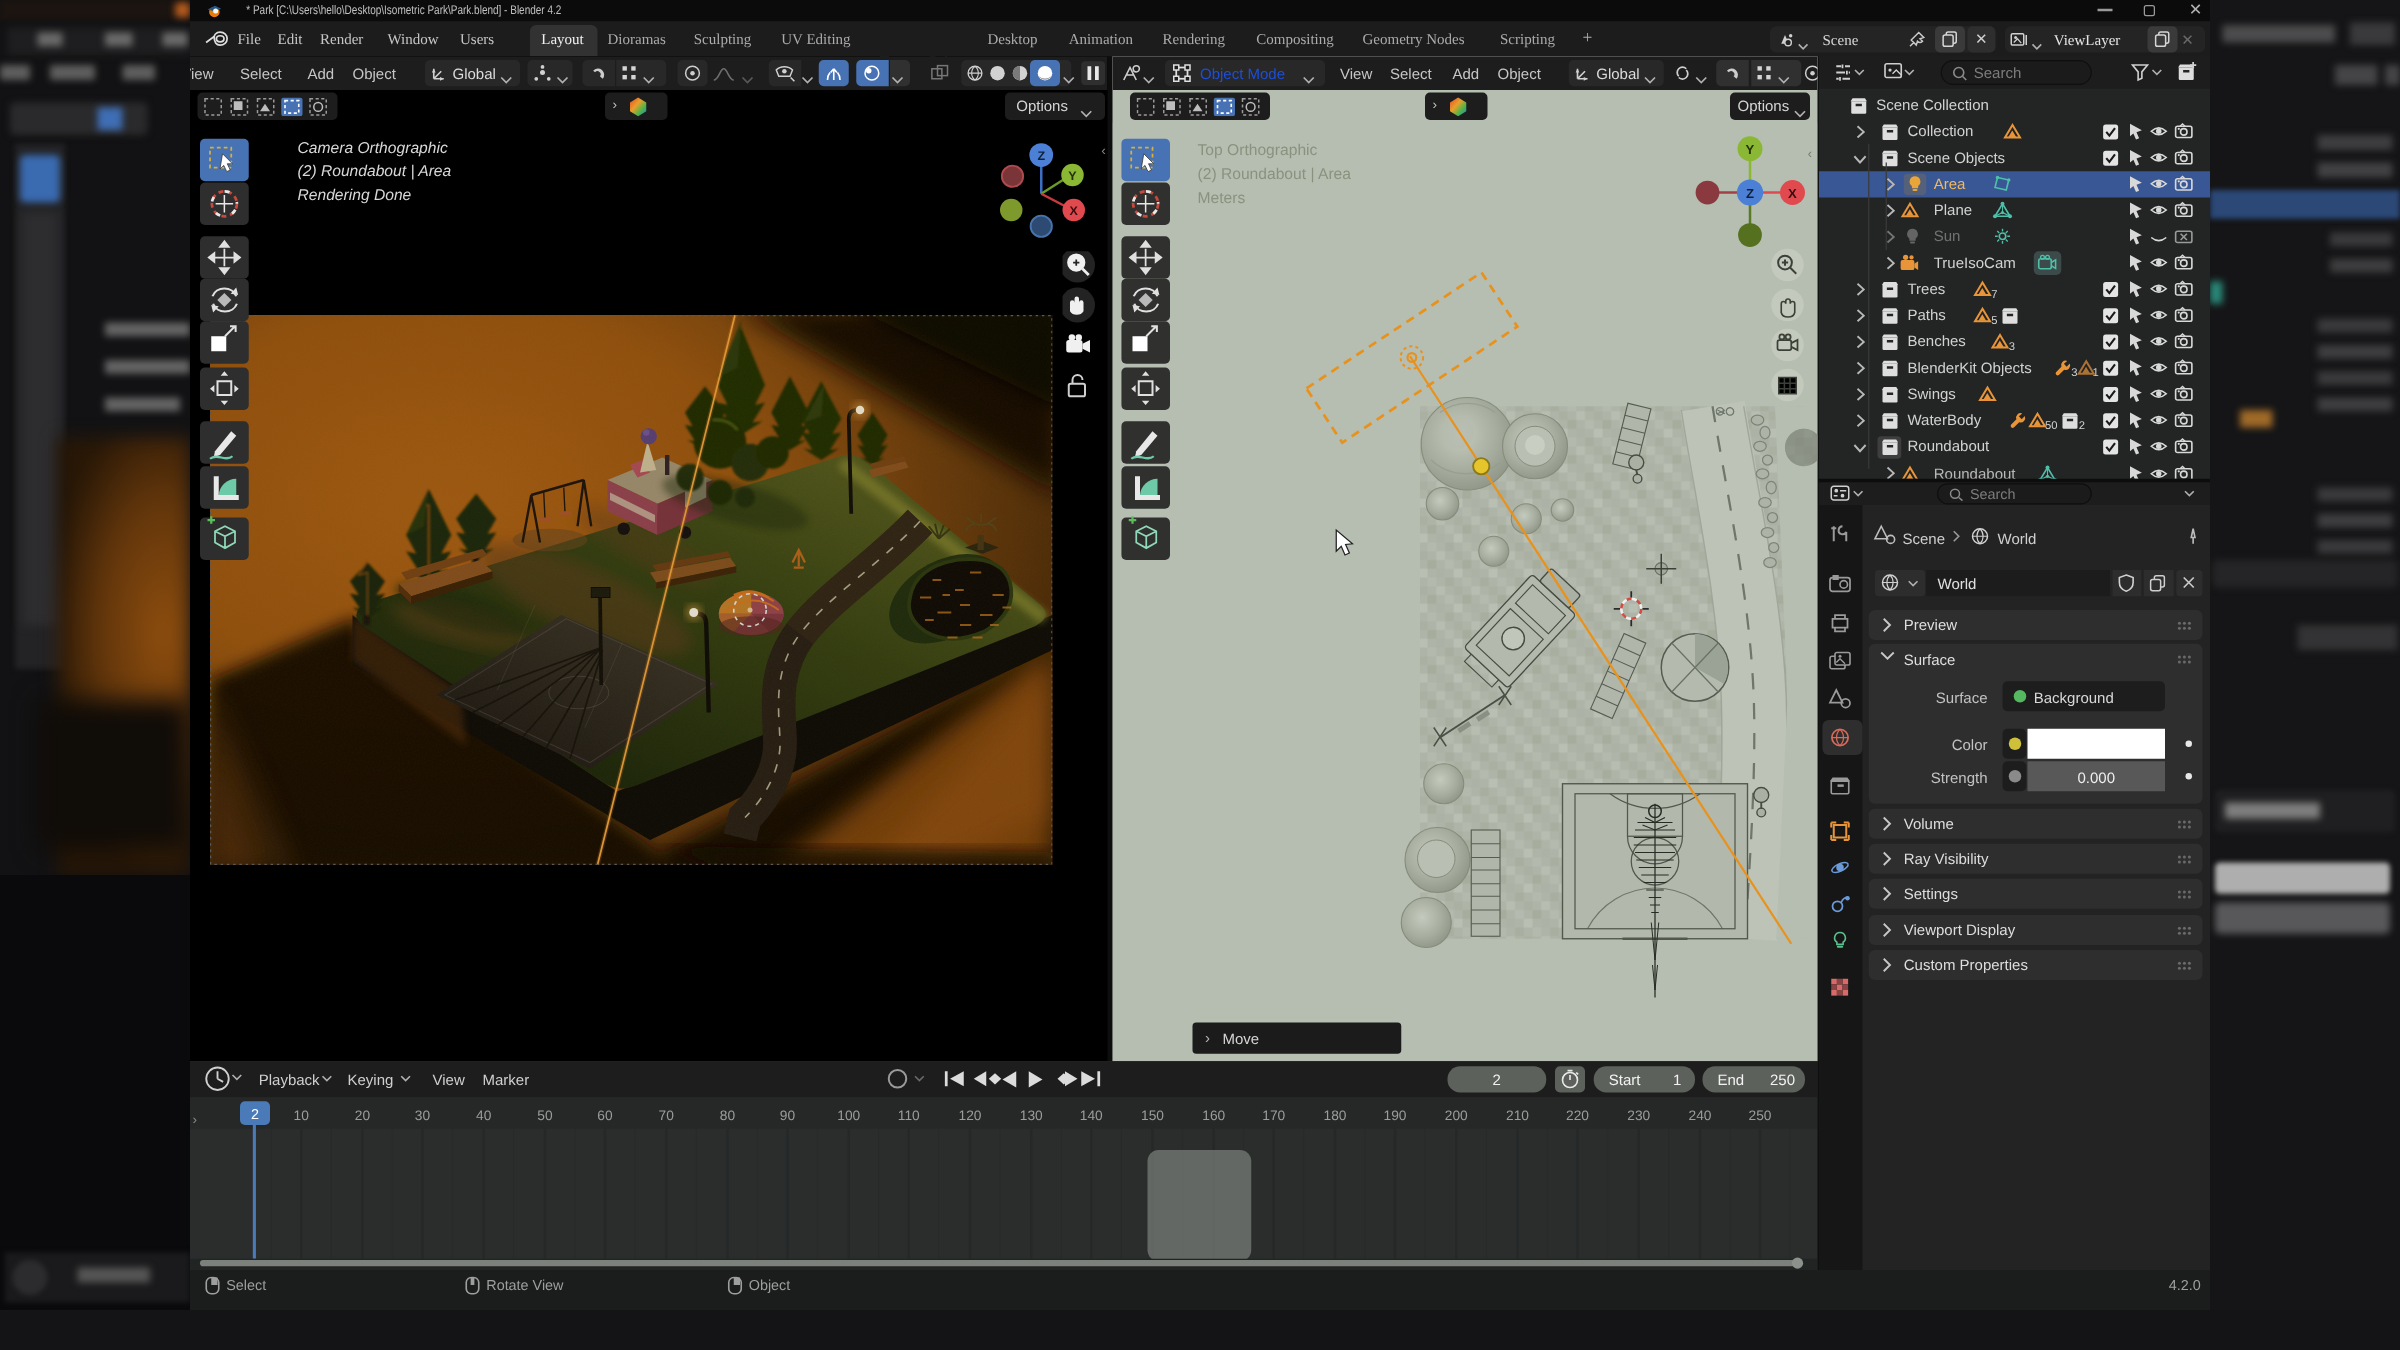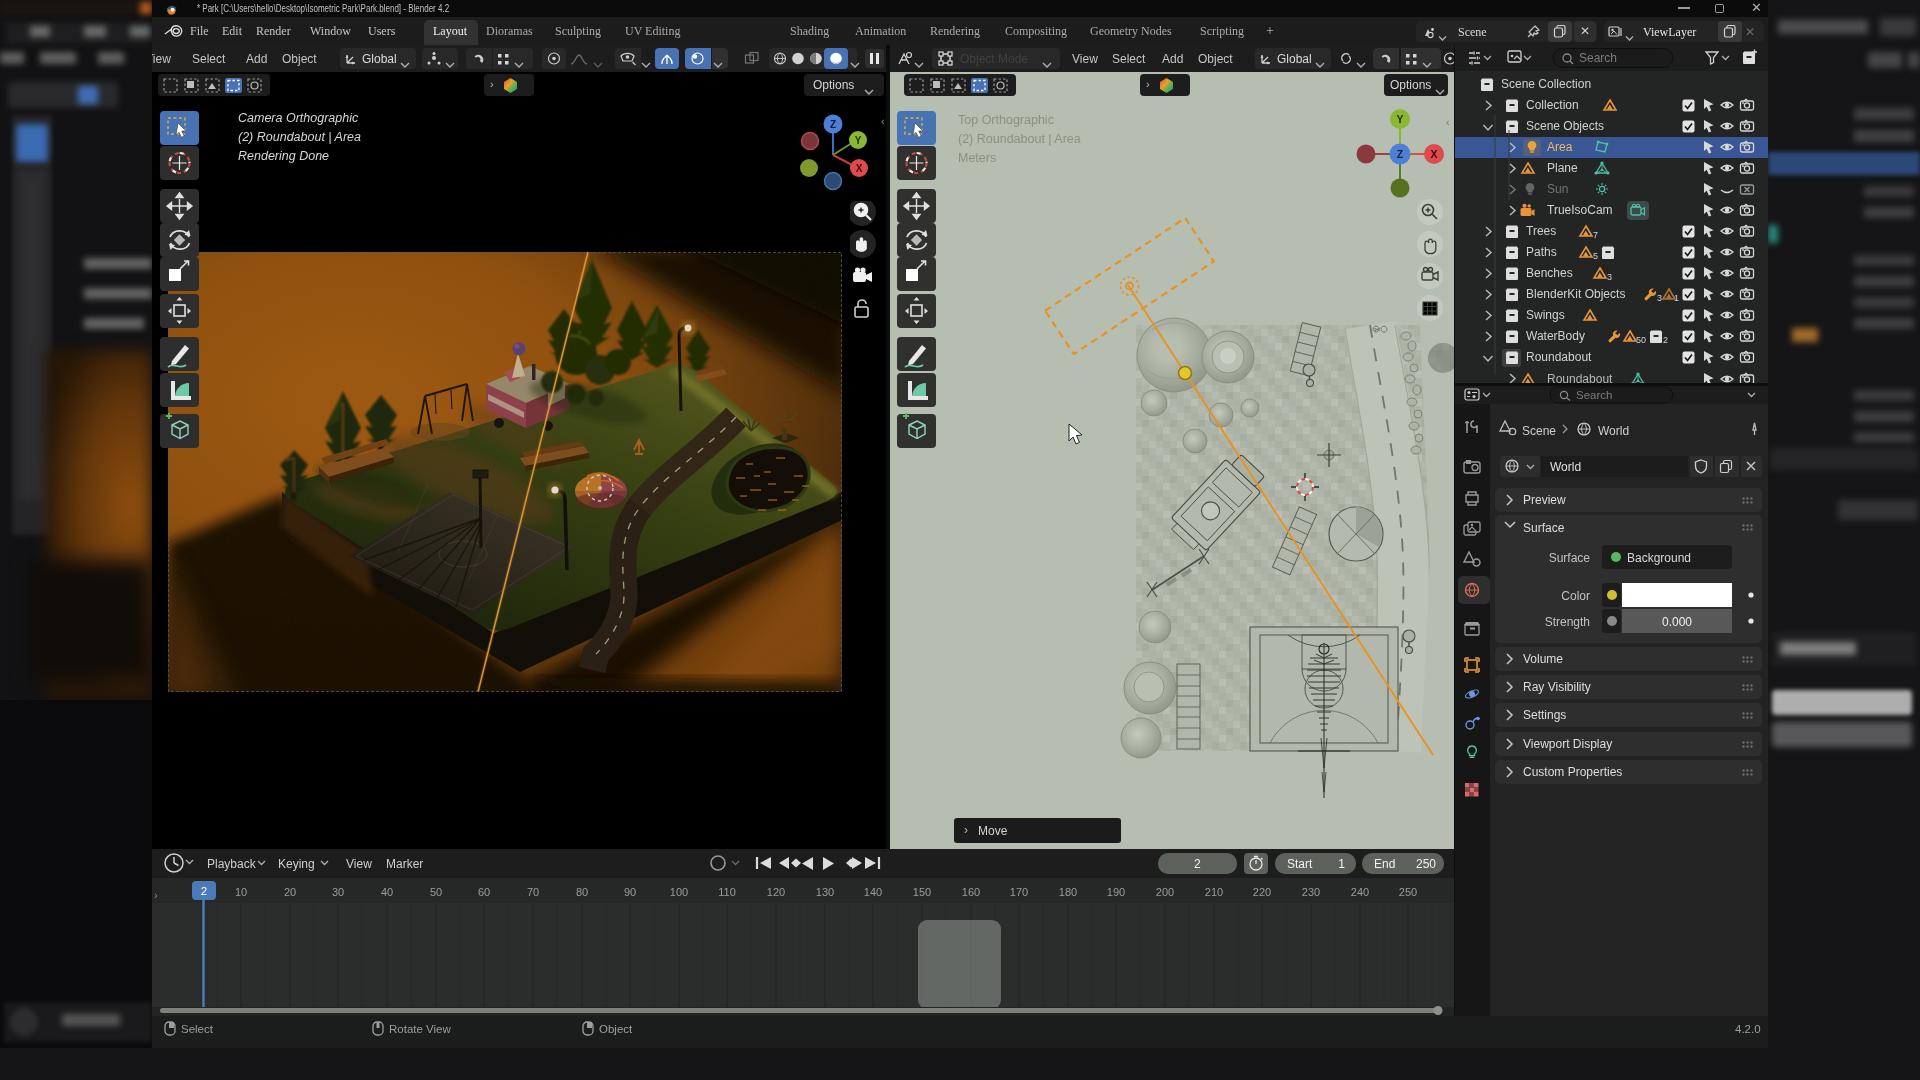--- a/index.html
+++ b/index.html
@@ -89,21 +89,21 @@
     <div class="abs t12" style="left:70px;top:7px;">Edit</div>
     <div class="abs t12" style="left:104px;top:7px;">Render</div>
     <div class="abs t12" style="left:158px;top:7px;">Window</div>
     <div class="abs t12" style="left:216px;top:7px;">Users</div>
     <div class="abs" style="left:272px;top:3px;width:54px;height:25px;background:#323232;border-radius:5px 5px 0 0;"></div>
     <div class="abs t12" style="left:281px;top:7px;color:#f0f0f0;">Layout</div>
     <div class="abs t12" style="left:334px;top:7px;color:#ababab;">Dioramas</div>
     <div class="abs t12" style="left:403px;top:7px;color:#ababab;">Sculpting</div>
     <div class="abs t12" style="left:473px;top:7px;color:#ababab;">UV Editing</div>
     <div class="abs t12" style="left:552px;top:25px;color:#ababab;">Texture Paint</div>
-    <div class="abs t12" style="left:638px;top:7px;color:#ababab;">Shading</div>
+    <div class="abs t12" style="left:638px;top:7px;color:#ababab;">Desktop</div>
     <div class="abs t12" style="left:703px;top:7px;color:#ababab;">Animation</div>
     <div class="abs t12" style="left:778px;top:7px;color:#ababab;">Rendering</div>
     <div class="abs t12" style="left:853px;top:7px;color:#ababab;">Compositing</div>
     <div class="abs t12" style="left:938px;top:7px;color:#ababab;">Geometry Nodes</div>
     <div class="abs t12" style="left:1048px;top:7px;color:#ababab;">Scripting</div>
     <div class="abs" style="left:1114px;top:6px;color:#ababab;font-size:14px;">+</div>
 
     <div class="abs" style="left:1264px;top:4px;width:181px;height:21px;background:#242424;border-radius:5px;"></div>
     <div class="abs" style="left:1269px;top:8px;"><svg width="16" height="13">
             <path d="M4,10 L7,3 L10,10 Z" fill="#d0d0d0"></path>
@@ -544,21 +544,21 @@
               <path d="M1 2 l4 4 l4 -4" stroke="#b0b0b0" stroke-width="1.4" fill="none"></path>
             </svg></div>
       <div class="abs" style="left:42px;top:3px;width:128px;height:21px;background:#282828;border-radius:4px;"></div>
       <div class="abs" style="left:48px;top:6px;"><svg width="16" height="15">
               <rect x="3" y="3" width="9" height="9" fill="none" stroke="#e0e0e0" stroke-width="1.4"></rect>
               <rect x="1" y="1" width="4" height="4" fill="#1d1d1d" stroke="#e0e0e0" stroke-width="1.2"></rect>
               <rect x="10" y="1" width="4" height="4" fill="#1d1d1d" stroke="#e0e0e0" stroke-width="1.2"></rect>
               <rect x="1" y="10" width="4" height="4" fill="#1d1d1d" stroke="#e0e0e0" stroke-width="1.2"></rect>
               <rect x="10" y="10" width="4" height="4" fill="#1d1d1d" stroke="#e0e0e0" stroke-width="1.2"></rect>
             </svg></div>
-      <div class="abs t12" style="left:70px;top:7px;color:#404040;">Object Mode</div>
+      <div class="abs t12" style="left:70px;top:7px;color:#1d4ed8;">Object Mode</div>
       <div class="abs" style="left:152px;top:10px;"><svg width="10" height="8">
               <path d="M1 2 l4 4 l4 -4" stroke="#b0b0b0" stroke-width="1.4" fill="none"></path>
             </svg></div>
       <div class="abs t12" style="left:182px;top:7px;">View</div>
       <div class="abs t12" style="left:222px;top:7px;">Select</div>
       <div class="abs t12" style="left:272px;top:7px;">Add</div>
       <div class="abs t12" style="left:308px;top:7px;">Object</div>
       <div class="abs" style="left:365px;top:3px;width:76px;height:21px;background:#282828;border-radius:4px;"></div>
       <div class="abs" style="left:370px;top:6px;"><svg width="15" height="15">
               <path d="M2 12 L2 4 M2 12 L10 12 M2 12 L8 6" stroke="#d0d0d0" stroke-width="1.3" fill="none"></path>

